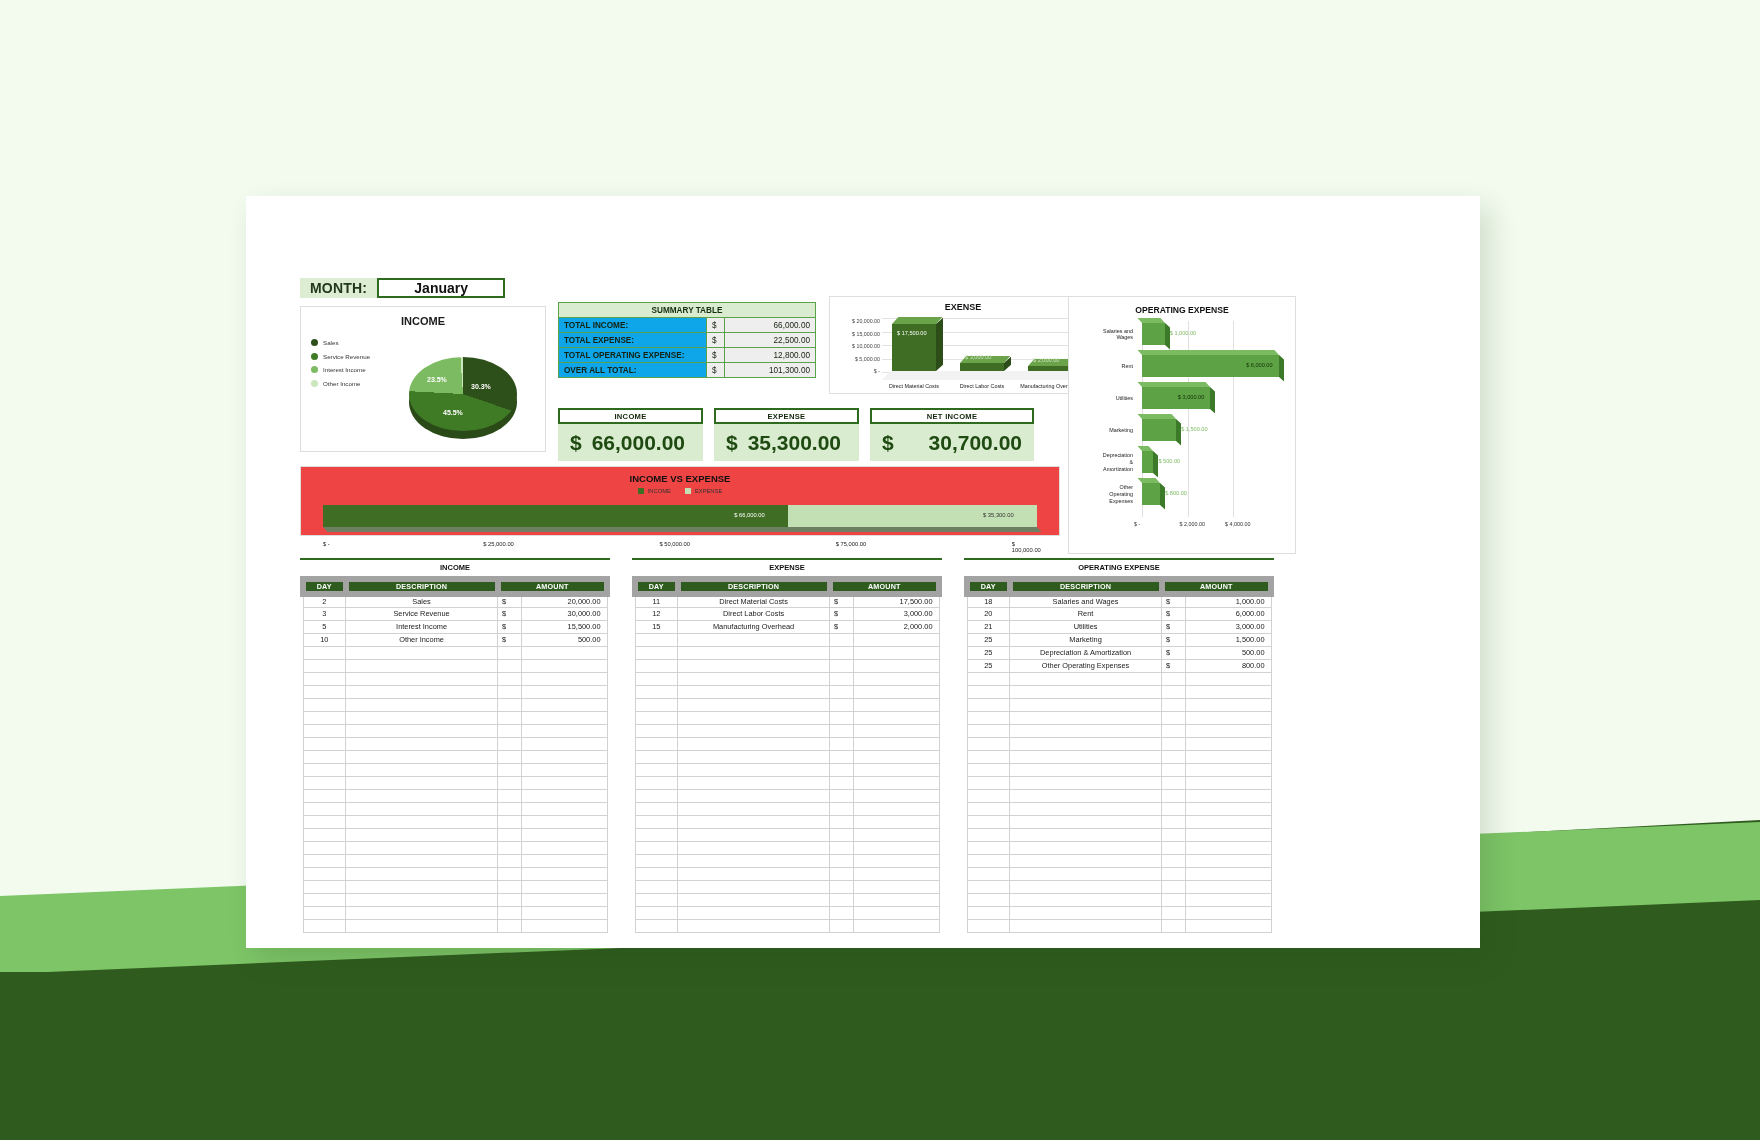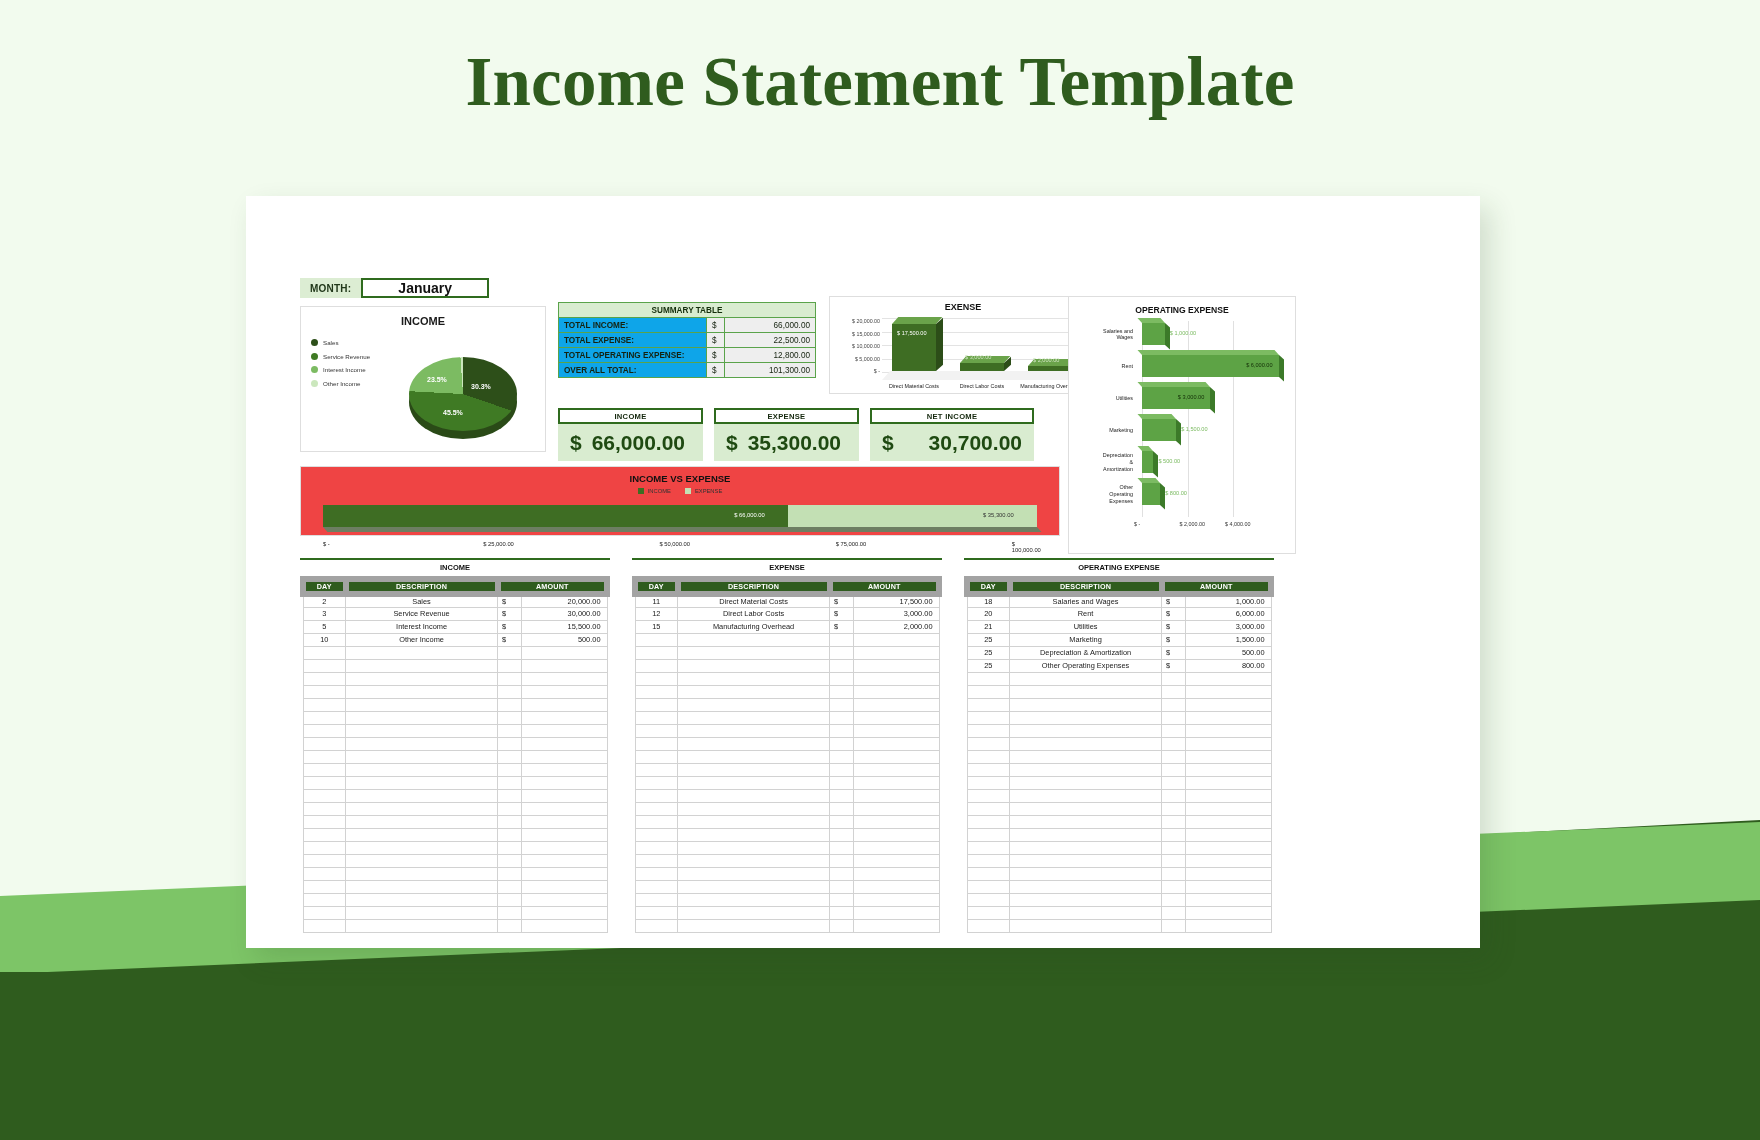--- a/index.html
+++ b/index.html
@@ -45,21 +45,21 @@
     position: absolute; left: 52px; top: 30px; width: 1128px; height: 36px;
     background: #d9ecd0; border-bottom: 3px solid #2f6b1e;
     display: flex; align-items: center; justify-content: center;
   }
   #summary-banner-label {
     font-size: 16px; font-weight: bold; color: #1f4a12; letter-spacing: .4px;
   }
   
   #month-row { position: absolute; left: 54px; top: 82px; display: flex; align-items: stretch; }
   #month-label {
-    background: #dcedd3; color: #21381a; font-size: 10px; font-weight: bold;
+    background: #dcedd3; color: #21381a; font-size: 14px; font-weight: bold;
     display: flex; align-items: center; padding: 0 10px; height: 20px; letter-spacing: .2px;
   }
   #month-value {
     width: 128px; height: 20px; border: 2px solid #2f6b1e; background: #fff;
     display: flex; align-items: center; justify-content: center;
     font-size: 14px; font-weight: bold; color: #111;
   }
   
   #income-pie-panel {
     position: absolute; left: 54px; top: 110px; width: 246px; height: 146px;
@@ -191,21 +191,20 @@
 </style>
 </head>
 <body>
 
 <div id="bg-base"></div>
 <div id="bg-white-top"></div>
 <div id="bg-dark-band"></div>
 <div id="bg-light-band"></div>
 
 <div id="header">
-  <div id="page-title">Income Statement Template</div>
 </div>
 
 <div id="sheet">
 
 
   <div id="month-row">
     <div id="month-label">MONTH:</div>
     <div id="month-value">January</div>
   </div>
 

